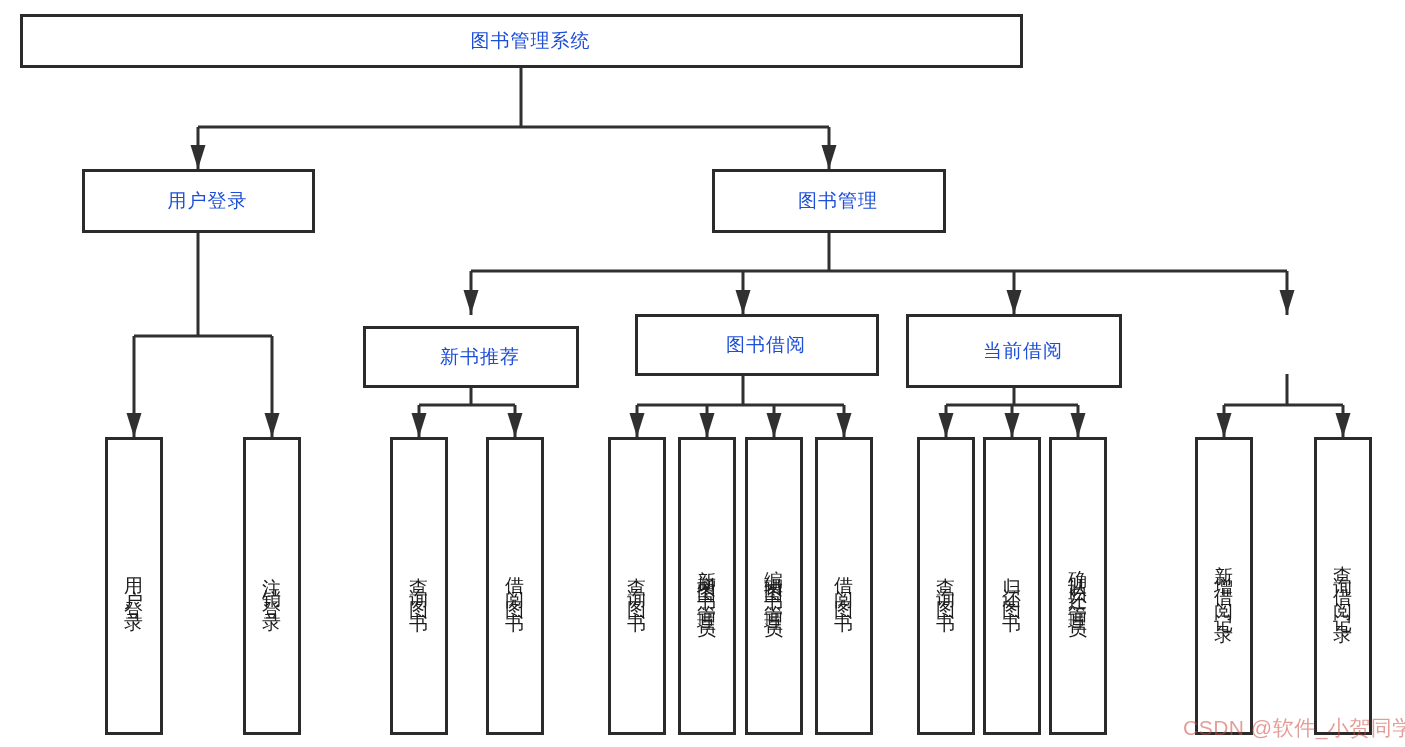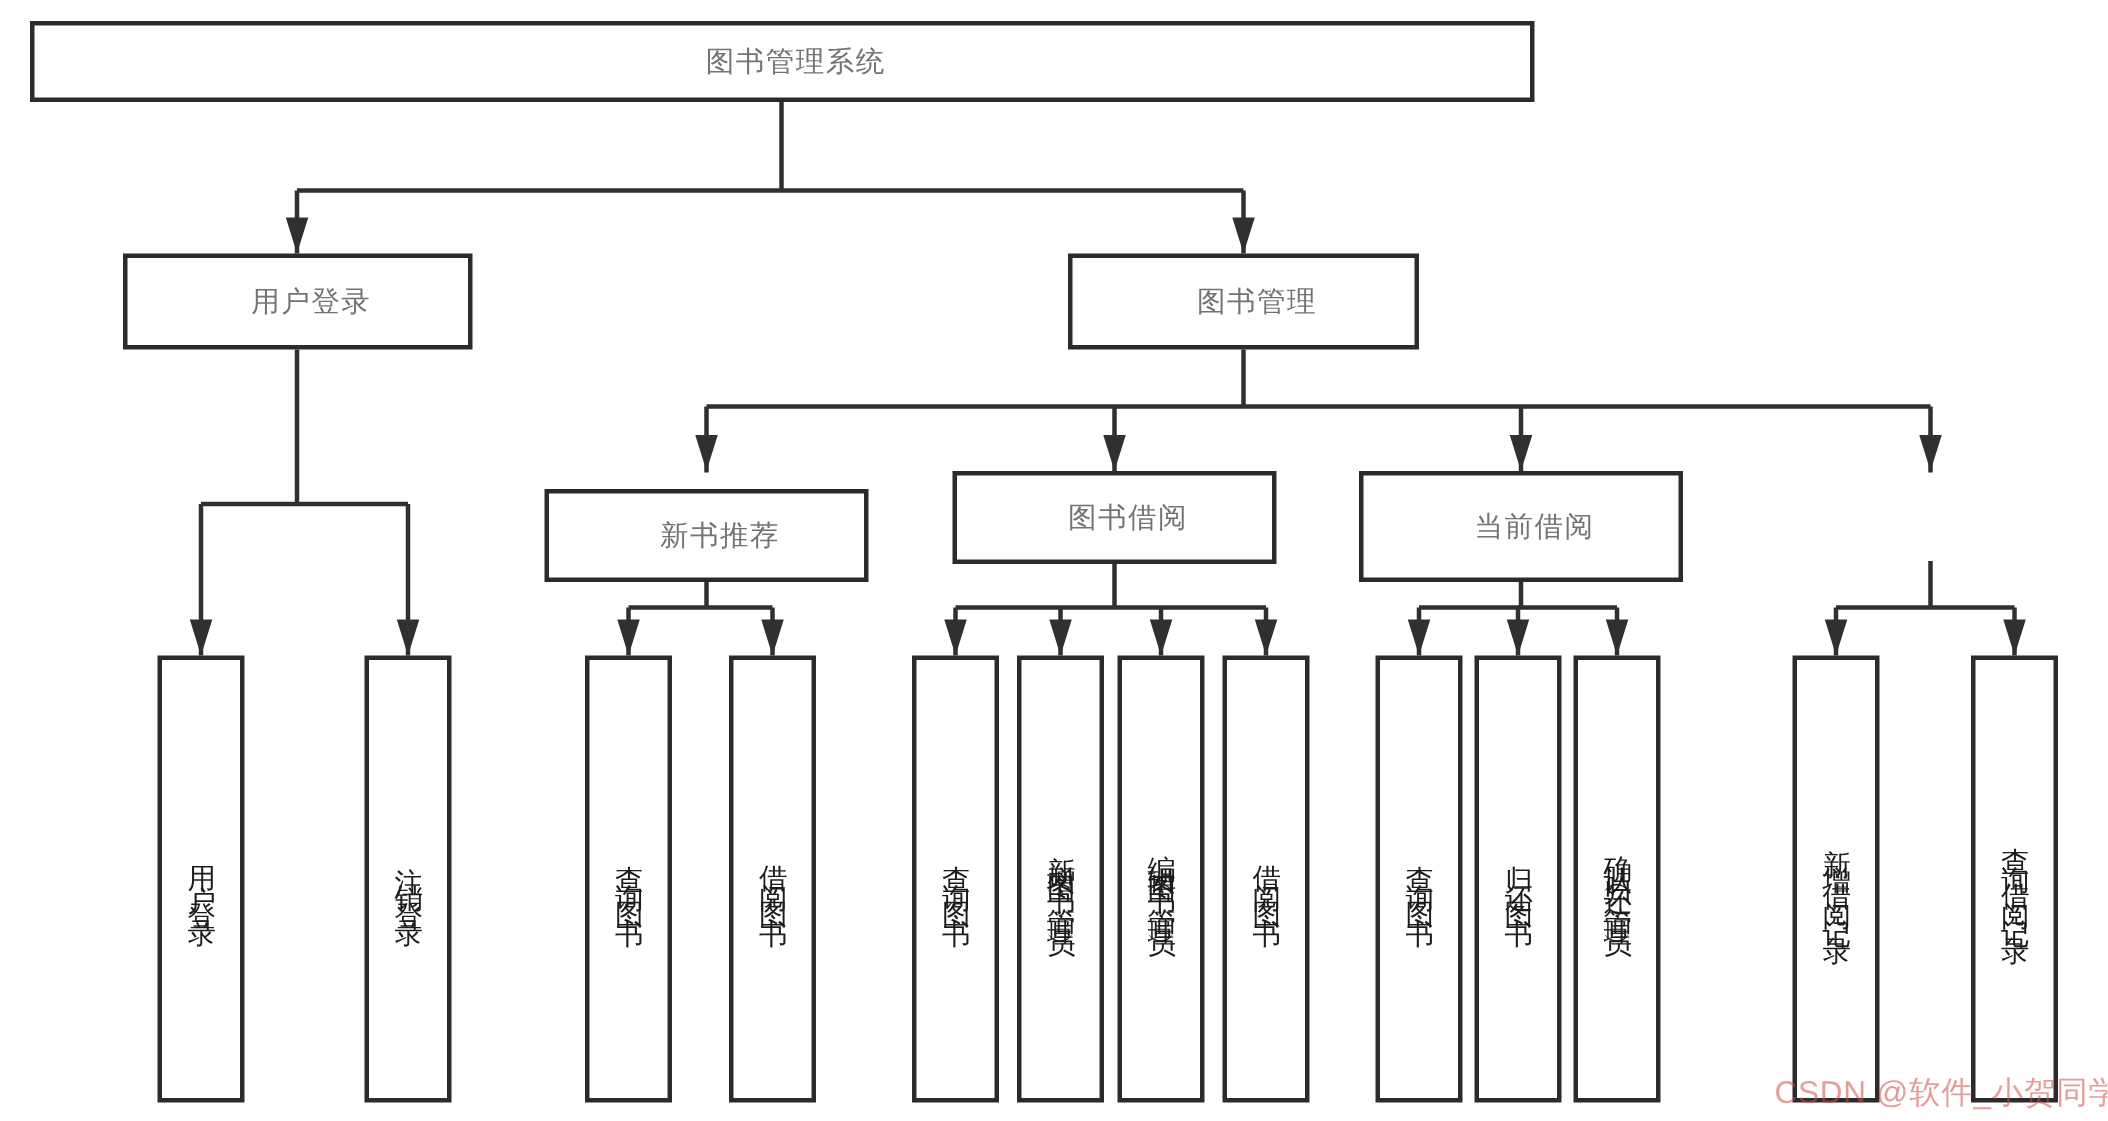--- a/index.html
+++ b/index.html
@@ -5,37 +5,37 @@
   html,body{margin:0;padding:0;background:#ffffff;}
   #stage{
     position:relative;width:1405px;height:747px;background:#ffffff;overflow:hidden;
     font-family:"Liberation Sans","DejaVu Sans",sans-serif;
   }
   #wires{position:absolute;left:0;top:0;z-index:1;}
   .hbox{
     position:absolute;z-index:2;box-sizing:border-box;
     background:#ffffff;border:3px solid #2b2b2b;
     display:flex;align-items:center;justify-content:center;
-    font-size:19px;font-weight:500;color:#737373;letter-spacing:1px;padding-left:18px;
+    font-size:19px;font-weight:500;color:#1d4ed8;letter-spacing:1px;padding-left:18px;
   }
   .vbox{
     position:absolute;z-index:2;box-sizing:border-box;top:437px;width:58px;height:298px;
     background:#ffffff;border:3px solid #2b2b2b;
     display:flex;align-items:center;justify-content:center;
   }
   .vbox span{
     writing-mode:vertical-rl;text-orientation:mixed;
     font-size:19px;font-weight:500;color:#1c1c1c;letter-spacing:12px;line-height:1;
   }
   .vbox.tight span{letter-spacing:7px;}
   #b-root{left:20px;top:14px;width:1003px;height:54px;}
   #b-user-login{left:82px;top:169px;width:233px;height:64px;}
   #b-book-mgmt{left:712px;top:169px;width:234px;height:64px;}
   #b-newbook{left:363px;top:314px;width:216px;height:62px;margin-top:12px;}
-  #b-borrowing{left:635px;top:314px;width:216px;height:62px;}
+  #b-borrowing{left:635px;top:314px;width:244px;height:62px;}
   #b-current{left:906px;top:314px;width:216px;height:74px;}
   #b-records{left:1179px;top:314px;width:216px;height:62px;}
   #l-1{left:105px;}  #l-2{left:243px;}
   #l-3{left:390px;}  #l-4{left:486px;}
   #l-5{left:608px;}  #l-6{left:678px;} #l-7{left:745px;} #l-8{left:815px;}
   #l-9{left:917px;}  #l-10{left:983px;} #l-11{left:1049px;}
   #l-12{left:1195px;} #l-13{left:1314px;}
   #watermark{
     position:absolute;z-index:6;left:1183px;top:714px;
     font-size:21px;letter-spacing:0.5px;color:rgba(205,78,70,0.55);white-space:nowrap;

